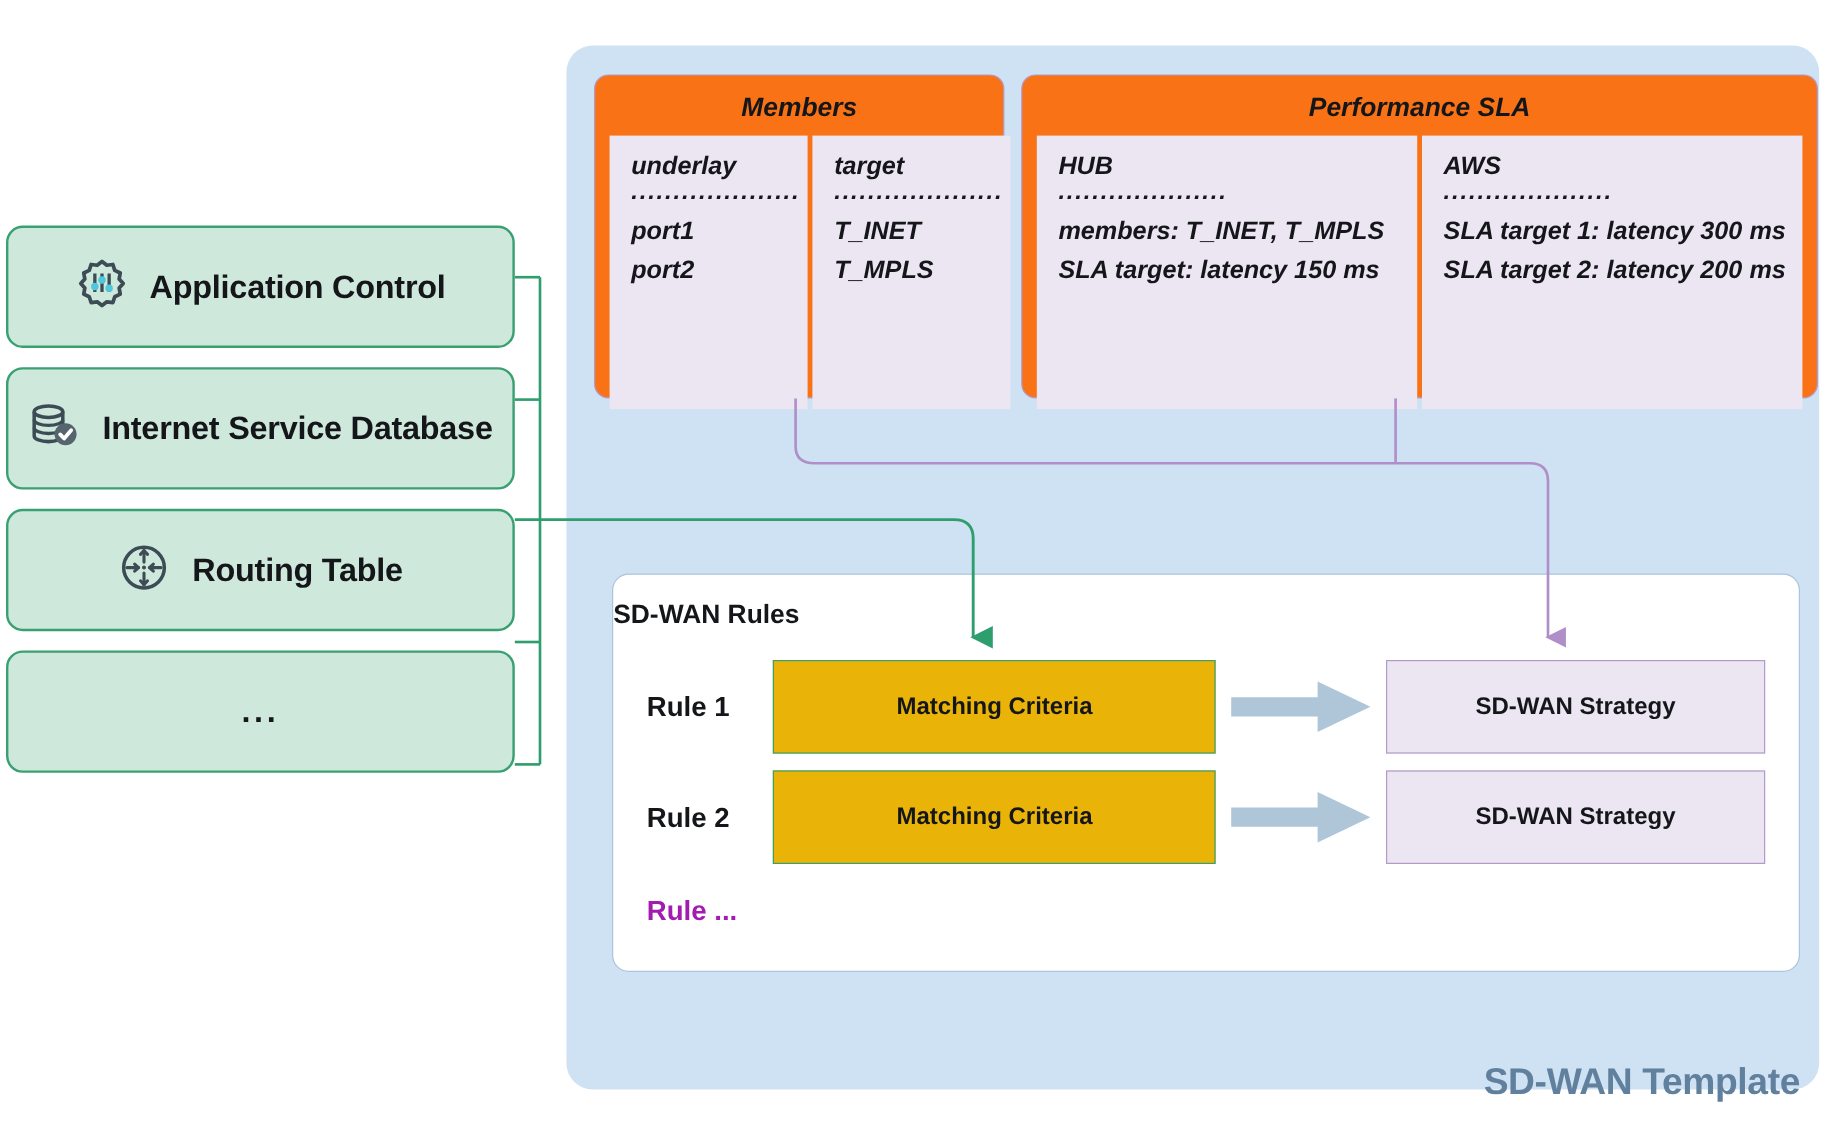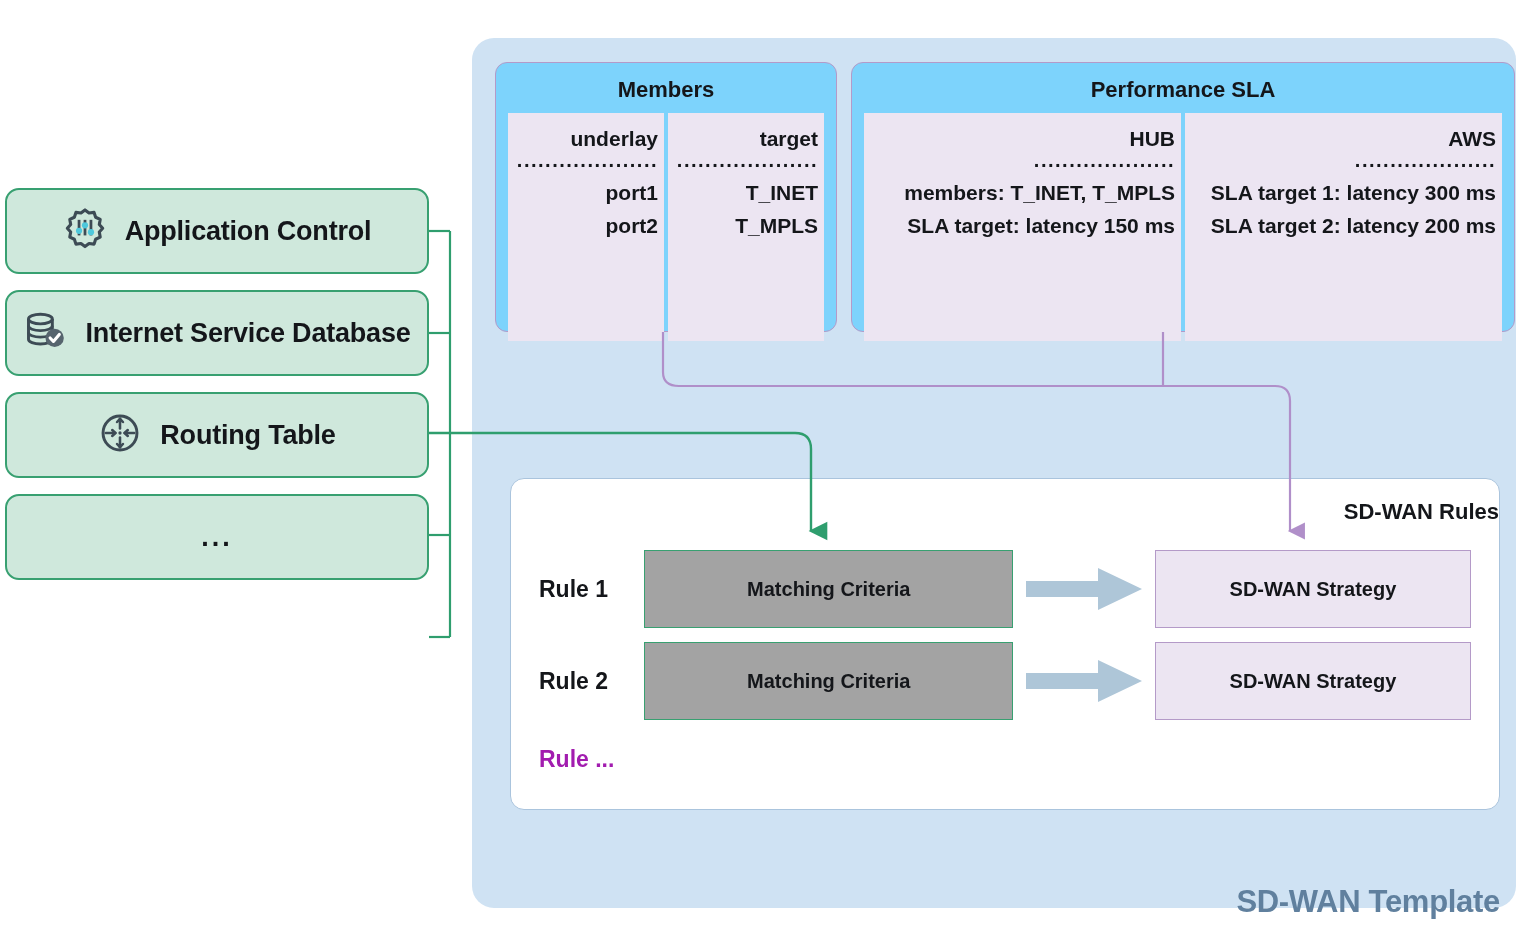--- a/index.html
+++ b/index.html
@@ -1,63 +1,63 @@
 <!DOCTYPE html>
 <html><head>
 <meta charset="utf-8">
 <style>
   html,body{margin:0;padding:0;background:#ffffff;}
   body{width:1536px;height:952px;position:relative;overflow:hidden;
        font-family:"Liberation Sans","DejaVu Sans",sans-serif;color:#111;}
 
   
   #left-stack{position:absolute;left:5px;top:188px;width:424px;}
-  .src-box{position:relative;height:86px;margin-bottom:16px;border:2px solid #38a071;
+  .src-box{position:relative;height:102px;margin-bottom:16px;border:2px solid #38a071;
            border-radius:14px;background:#cfe8dc;display:flex;align-items:center;
            justify-content:center;gap:18px;box-sizing:border-box;}
   .src-label{font-size:27px;font-weight:700;color:#14161a;letter-spacing:-.2px;}
   .src-ellipsis{font-size:27px;font-weight:700;color:#14161a;letter-spacing:3px;}
   .icon{flex:0 0 auto;display:block;}
 
   
   #bus{position:absolute;left:0;top:0;width:1536px;height:952px;pointer-events:none;}
 
   
   #template-panel{position:absolute;left:472px;top:38px;width:1044px;height:870px;
                   background:#cfe2f3;border-radius:22px;}
   #template-title{position:absolute;right:36px;bottom:32px;font-size:31px;font-weight:700;
                   color:#60809e;letter-spacing:-.3px;}
 
   
-  .card{position:absolute;background:#7dd3fc;border:1.5px solid #b49ac8;border-radius:12px;
-        box-sizing:border-box;}
+  .card{position:absolute;background:#f97316;border:1.5px solid #b49ac8;border-radius:12px;
+        box-sizing:border-box;font-style:italic;}
   .card-title{text-align:center;font-size:22px;font-weight:700;color:#14161a;
               margin-top:14px;margin-bottom:10px;}
   .card-cols{display:flex;gap:4px;padding:0 12px 14px 12px;}
-  .subcard{background:#ece5f2;flex:1;padding:14px 6px 18px 6px;text-align:right;}
+  .subcard{background:#ece5f2;flex:1;padding:14px 6px 18px 18px;text-align:left;}
   .sub-title{font-size:21px;font-weight:600;color:#14161a;margin-bottom:2px;}
   .sub-dots{font-size:20px;font-weight:700;color:#14161a;letter-spacing:1.5px;
             line-height:.7;margin-bottom:10px;}
   .sub-line{font-size:21px;font-weight:600;color:#14161a;line-height:1.55;white-space:nowrap;}
 
   #members-card{left:495px;top:62px;width:342px;height:270px;}
   #sla-card{left:851px;top:62px;width:664px;height:270px;}
   #members-card .subcard{min-height:196px;}
   #sla-card .subcard{min-height:196px;}
 
   
   #rules-card{position:absolute;left:510px;top:478px;width:990px;height:332px;
               background:#ffffff;border:1.5px solid #aac4dd;border-radius:14px;box-sizing:border-box;}
-  #rules-title{position:absolute;left:0;right:0;top:20px;text-align:right;font-size:22px;
+  #rules-title{position:absolute;left:0;right:0;top:20px;text-align:left;font-size:22px;
                font-weight:700;color:#14161a;}
   .rule-row{position:absolute;left:28px;right:28px;height:78px;display:flex;align-items:center;}
   #rule-row-1{top:71px;}
   #rule-row-2{top:163px;}
   .rule-label{width:110px;font-size:23px;font-weight:700;color:#14161a;}
-  .match-box{width:385px;height:78px;background:#a3a3a3;border:1.5px solid #38a071;
+  .match-box{width:385px;height:78px;background:#eab308;border:1.5px solid #38a071;
              display:flex;align-items:center;justify-content:center;box-sizing:border-box;}
   .match-box span{font-size:20px;font-weight:700;color:#14161a;}
   .arrow-cell{width:148px;display:flex;align-items:center;justify-content:center;}
   .strategy-box{width:330px;height:78px;background:#ece5f2;border:1.5px solid #b49ac8;
                 display:flex;align-items:center;justify-content:center;box-sizing:border-box;}
   .strategy-box span{font-size:20px;font-weight:700;color:#14161a;}
   #rule-more{position:absolute;left:28px;top:267px;font-size:23px;font-weight:700;color:#a21caf;}
 </style>
 </head>
 <body>

